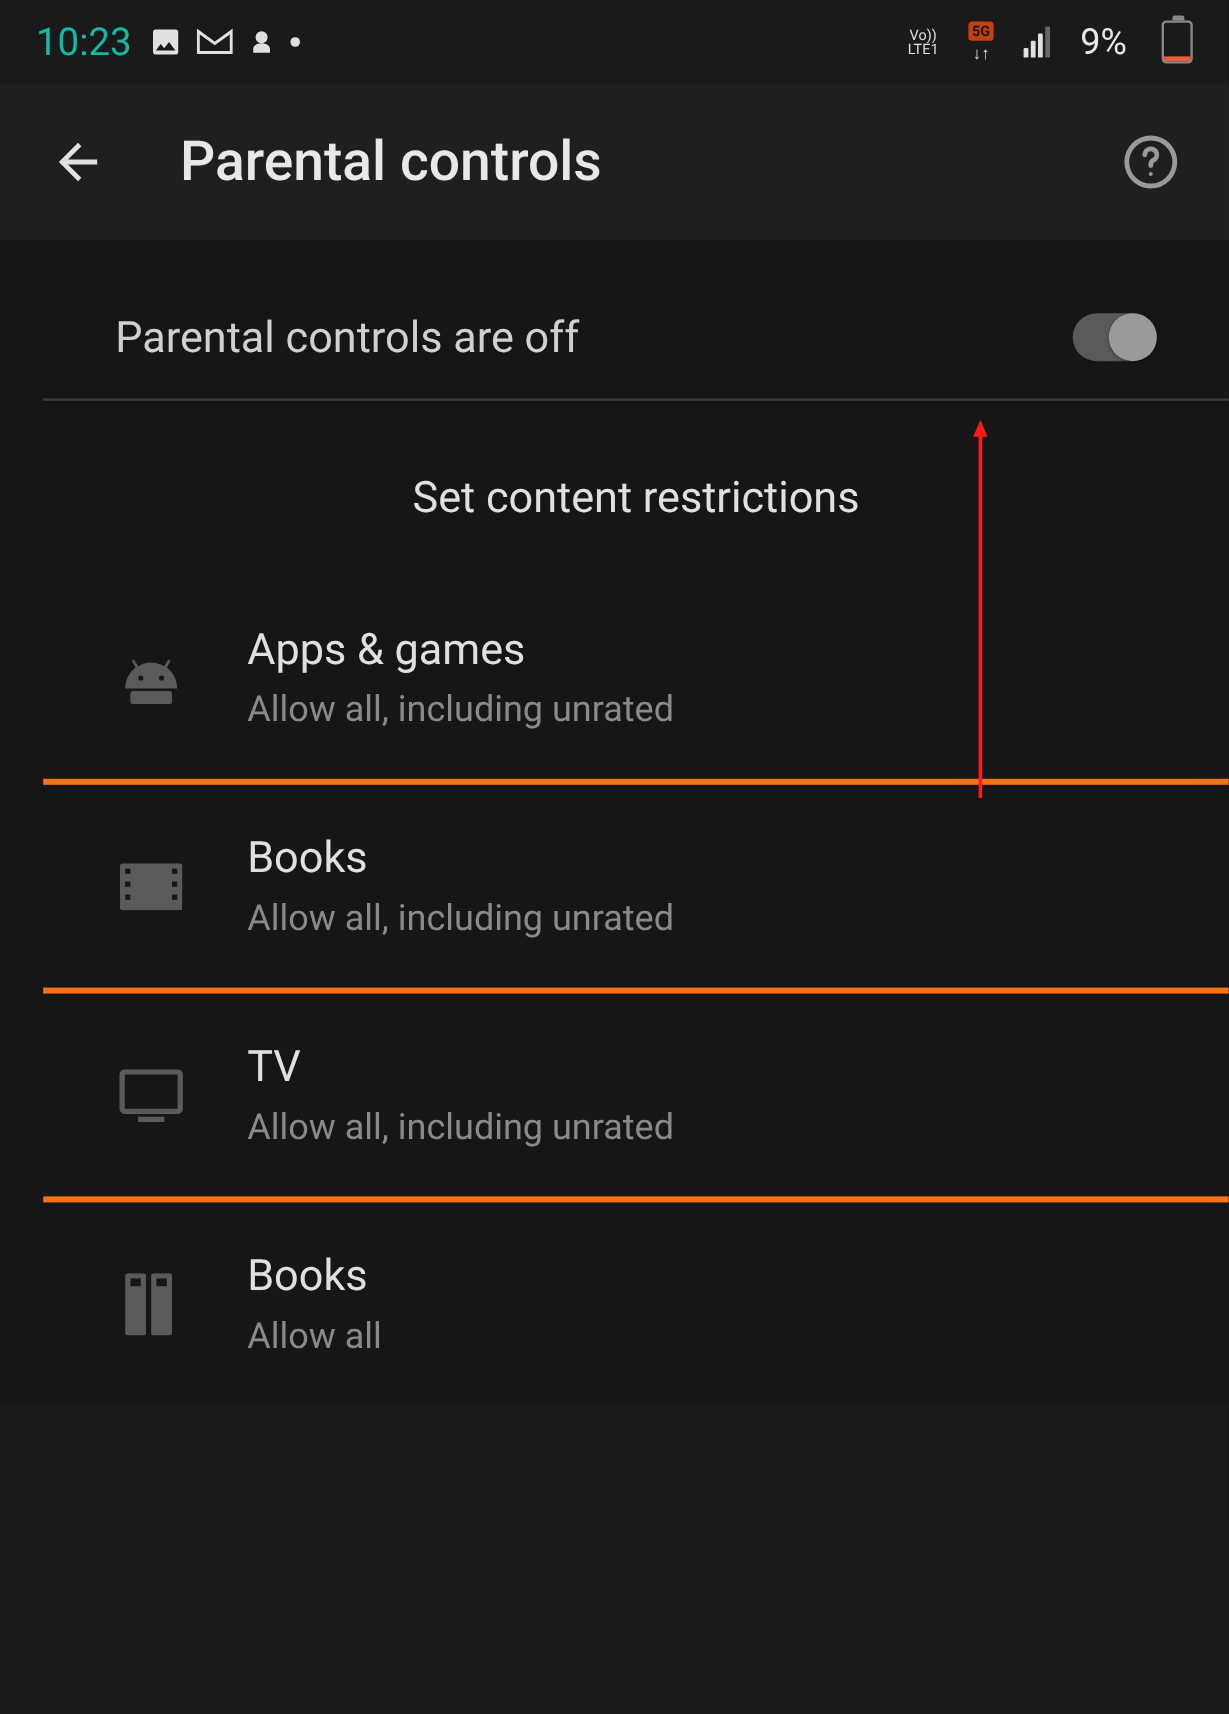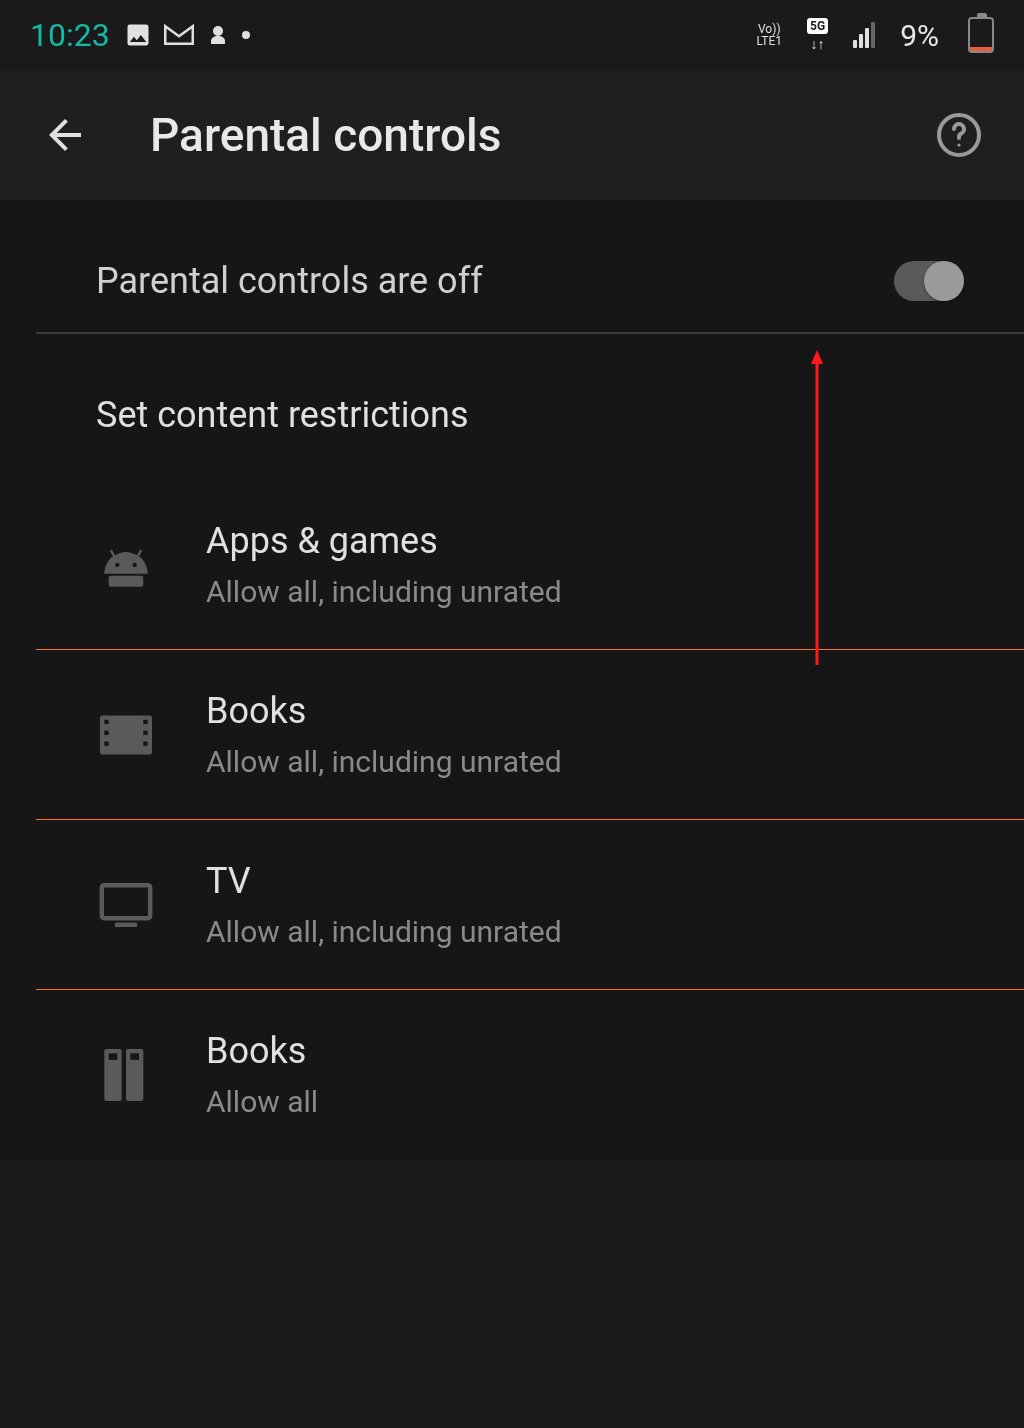--- a/index.html
+++ b/index.html
@@ -22,25 +22,25 @@
   
   
   .content { background: #161616; padding-top: 30px; padding-left: 36px; }
   .toggle-row { display: flex; align-items: center; justify-content: space-between; padding: 30px 60px 30px 60px; }
   .toggle-label { font-size: 36px; color: #d0d0d0; }
   .toggle-switch { width: 70px; height: 40px; background: #5a5a5a; border-radius: 20px; position: relative; cursor: pointer; }
   .toggle-knob { width: 40px; height: 40px; background: #9a9a9a; border-radius: 50%; position: absolute; right: 0; top: 0; box-shadow: 0 1px 3px rgba(0,0,0,.4); }
   
   .divider { height: 2px; background: #3a3a3a; margin: 0; }
   
-  .section-header { padding: 60px 60px 30px 60px; }
+  .section-header { padding: 60px 60px 30px 60px; text-align: center; }
   .section-title { font-size: 36px; color: #e0e0e0; margin-bottom: 14px; }
   .section-sub { font-size: 32px; color: #8a8a8a; }
   
-  .list-item { display: flex; align-items: center; padding: 40px 60px; border-bottom: 1px solid #f97316; gap: 50px; cursor: pointer; }
+  .list-item { display: flex; align-items: center; padding: 40px 60px; border-bottom: 5px solid #f97316; gap: 50px; cursor: pointer; }
   .list-item:first-of-type { margin-top: 30px; }
   .list-icon-wrap { width: 60px; height: 60px; display: flex; align-items: center; justify-content: center; }
   .list-text { display: flex; flex-direction: column; gap: 12px; }
   .list-title { font-size: 36px; color: #e0e0e0; }
   .list-sub { font-size: 30px; color: #8a8a8a; }
   
   
   .arrow-anno { position: absolute; left: 807px; top: 350px; pointer-events: none; }
   
   .battery-shell { display: inline-block; width: 26px; height: 36px; border: 2px solid #888; border-radius: 4px; position: relative; margin-left: 4px; }
@@ -48,21 +48,21 @@
   .battery-fill { position: absolute; bottom: 0; left: 0; right: 0; height: 12%; background: #e85d3d; }
   
   .signal-bars { display: inline-flex; align-items: flex-end; gap: 2px; }
   .signal-bars span { width: 4px; background: #e0e0e0; border-radius: 1px; }
   .signal-bars span:nth-child(1){height:8px}
   .signal-bars span:nth-child(2){height:14px}
   .signal-bars span:nth-child(3){height:20px}
   .signal-bars span:nth-child(4){height:26px; background:#666;}
   
   .volte { font-size: 12px; line-height: 1; color: #e0e0e0; text-align: center; }
-  .net-badge { font-size: 12px; background: #ffffff; color: #1a1a1a; padding: 1px 3px; border-radius: 3px; font-weight: bold; }
+  .net-badge { font-size: 12px; background: #c2410c; color: #1a1a1a; padding: 1px 3px; border-radius: 3px; font-weight: bold; }
   .updown { font-size: 14px; color: #e0e0e0; }
   .dot-icon { width: 8px; height: 8px; background: #e0e0e0; border-radius: 50%; display: inline-block; }
 </style>
 </head>
 <body>
 
 <div class="status-bar">
   <div class="status-left">
     <span class="status-time">10:23</span>
     <div class="status-icons-left">

